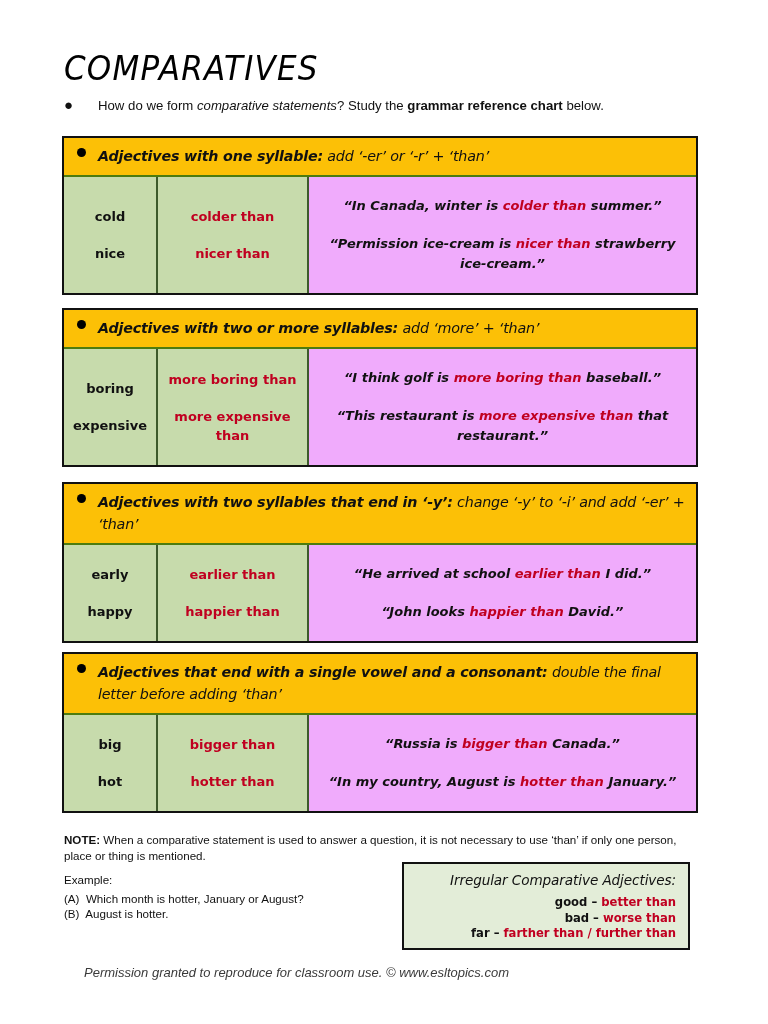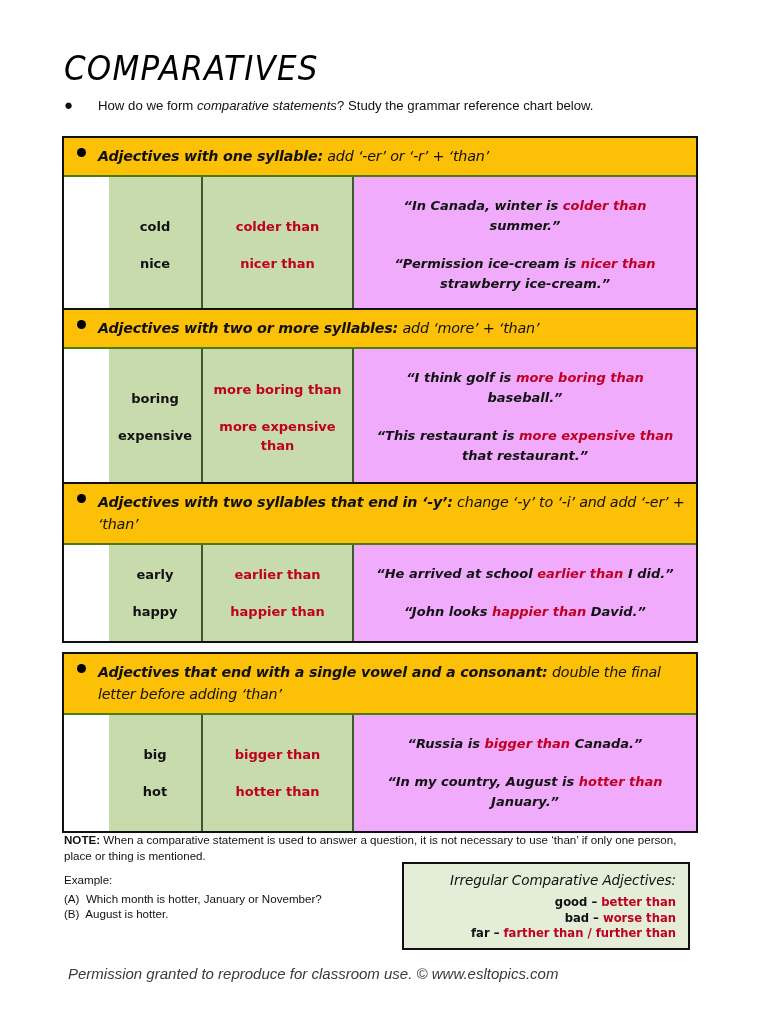--- a/index.html
+++ b/index.html
@@ -52,21 +52,21 @@
   .intro .dot {
     display: inline-block;
     width: 34px;
     font-size: 13px;
   }
   .intro .dot b {
     font-size: 15px;
     line-height: 1;
   }
   .intro em { font-style: italic; }
-  .intro strong { font-weight: normal; }
+  .intro strong { font-weight: bold; }
 
   
   .section {
     position: absolute;
     left: 62px;
     width: 636px;
     border: 2px solid #111;
     box-sizing: border-box;
     background: #fff;
   }
@@ -111,21 +111,20 @@
   .col-adj {
     flex: 0 0 94px;
     background: #C7DBAC;
     border-right: 2px solid #3d5a2b;
     box-sizing: border-box;
     display: flex;
     flex-direction: column;
     justify-content: center;
     align-items: center;
     padding: 10px 4px;
-    margin-left: 45px;
   }
   .col-comp {
     flex: 0 0 151px;
     background: #C7DBAC;
     border-right: 2px solid #3d5a2b;
     box-sizing: border-box;
     display: flex;
     flex-direction: column;
     justify-content: center;
     align-items: center;
@@ -210,23 +209,23 @@
     font-size: 11.6px;
     line-height: 15.5px;
     color: #111;
     font-weight: bold;
   }
   .irregular .irow .red { color: #C00020; font-weight: bold; }
 
   
   .footer {
     position: absolute;
-    left: 68px;
+    left: 84px;
     top: 965px;
-    font-size: 15px;
+    font-size: 13px;
     font-style: italic;
     color: #3a3a3a;
   }
 </style>
 </head>
 <body>
 
 <div class="page">
 
   <div class="title">COMPARATIVES</div>
@@ -324,21 +323,21 @@
         <div class="cellrow"><span>“He arrived at school </span><span class="hl">earlier than</span><span> I did.”</span></div>
         <div class="cellrow"><span>“John looks </span><span class="hl">happier than</span><span> David.”</span></div>
       </div>
     </div>
   </div>
 
   <div class="note"><b>NOTE:</b><span> When a comparative statement is used to answer a question, it is not necessary to use ‘than’ if only one person, place or thing is mentioned.</span></div>
 
   <div class="example">
     <span class="lbl">Example:</span>
-    <span class="qline">(A)  Which month is hotter, January or November?</span>
+    <span class="qline">(A)  Which month is hotter, January or August?</span>
     <span class="qline">(B)  August is hotter.</span>
   </div>
 
   <div class="irregular">
     <div class="ititle">Irregular Comparative Adjectives:</div>
     <div class="irow"><span>good – </span><span class="red">better than</span></div>
     <div class="irow"><span>bad – </span><span class="red">worse than</span></div>
     <div class="irow"><span>far – </span><span class="red">farther than / further than</span></div>
   </div>
 

